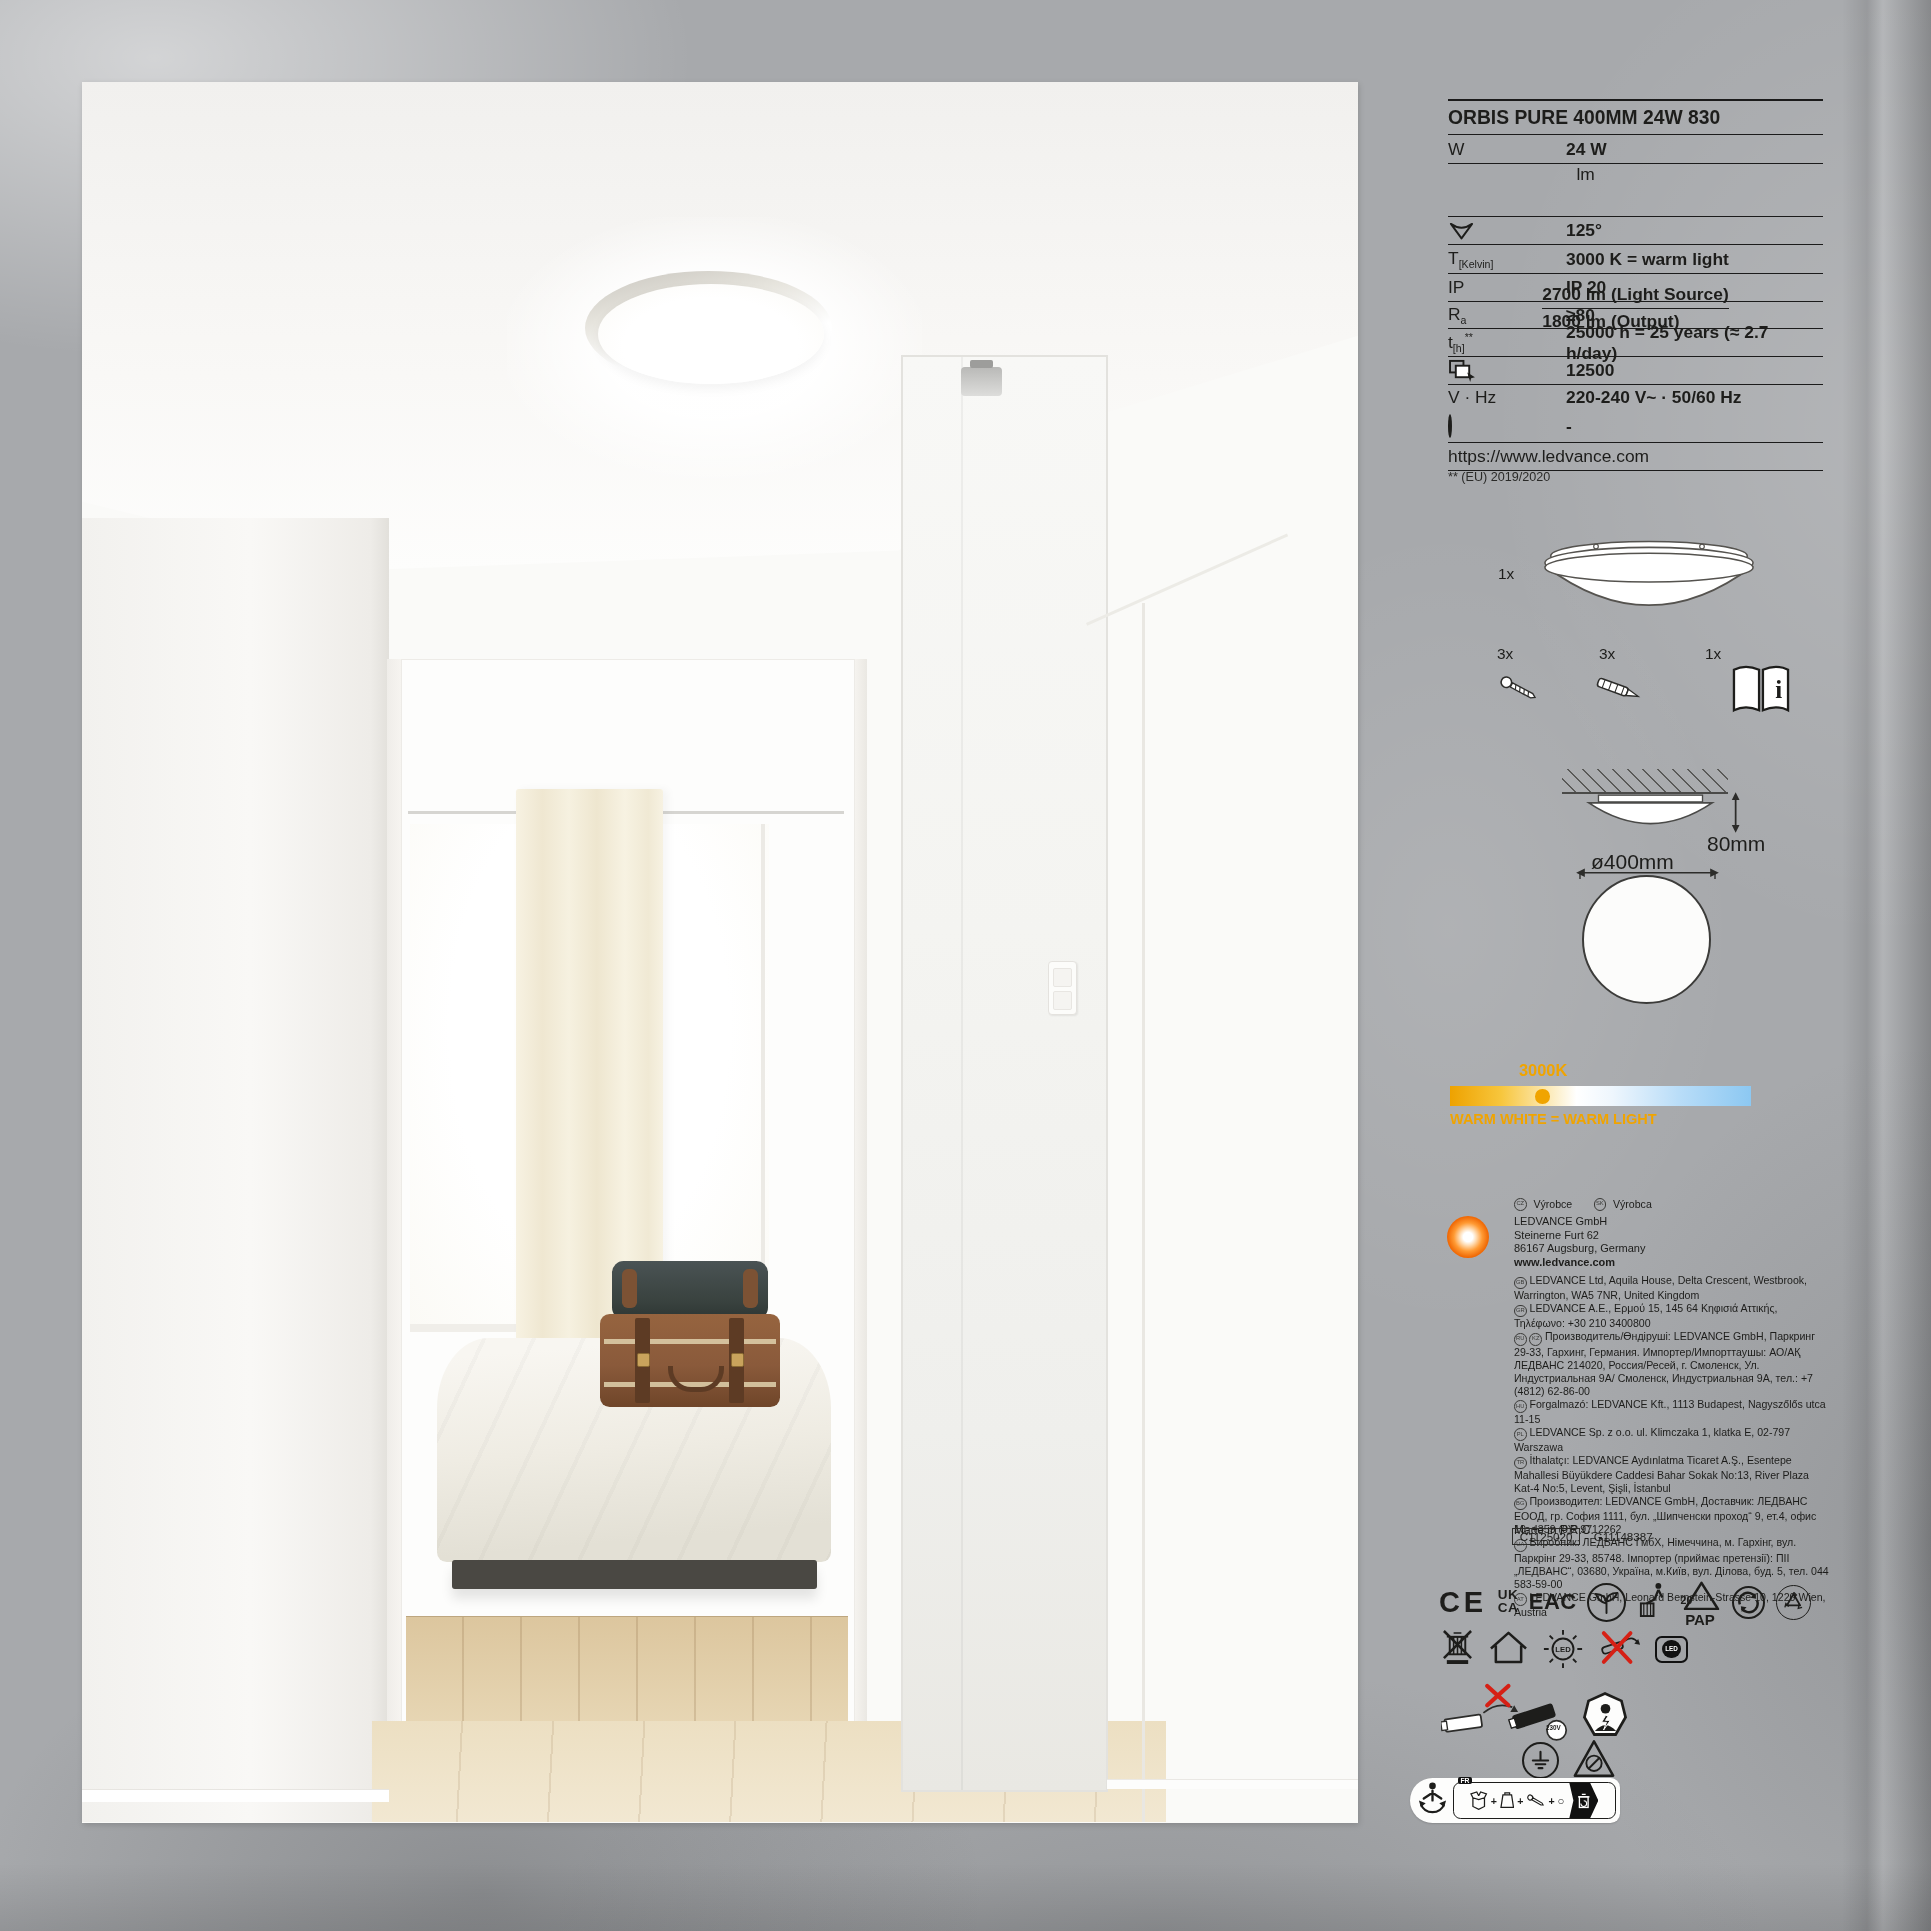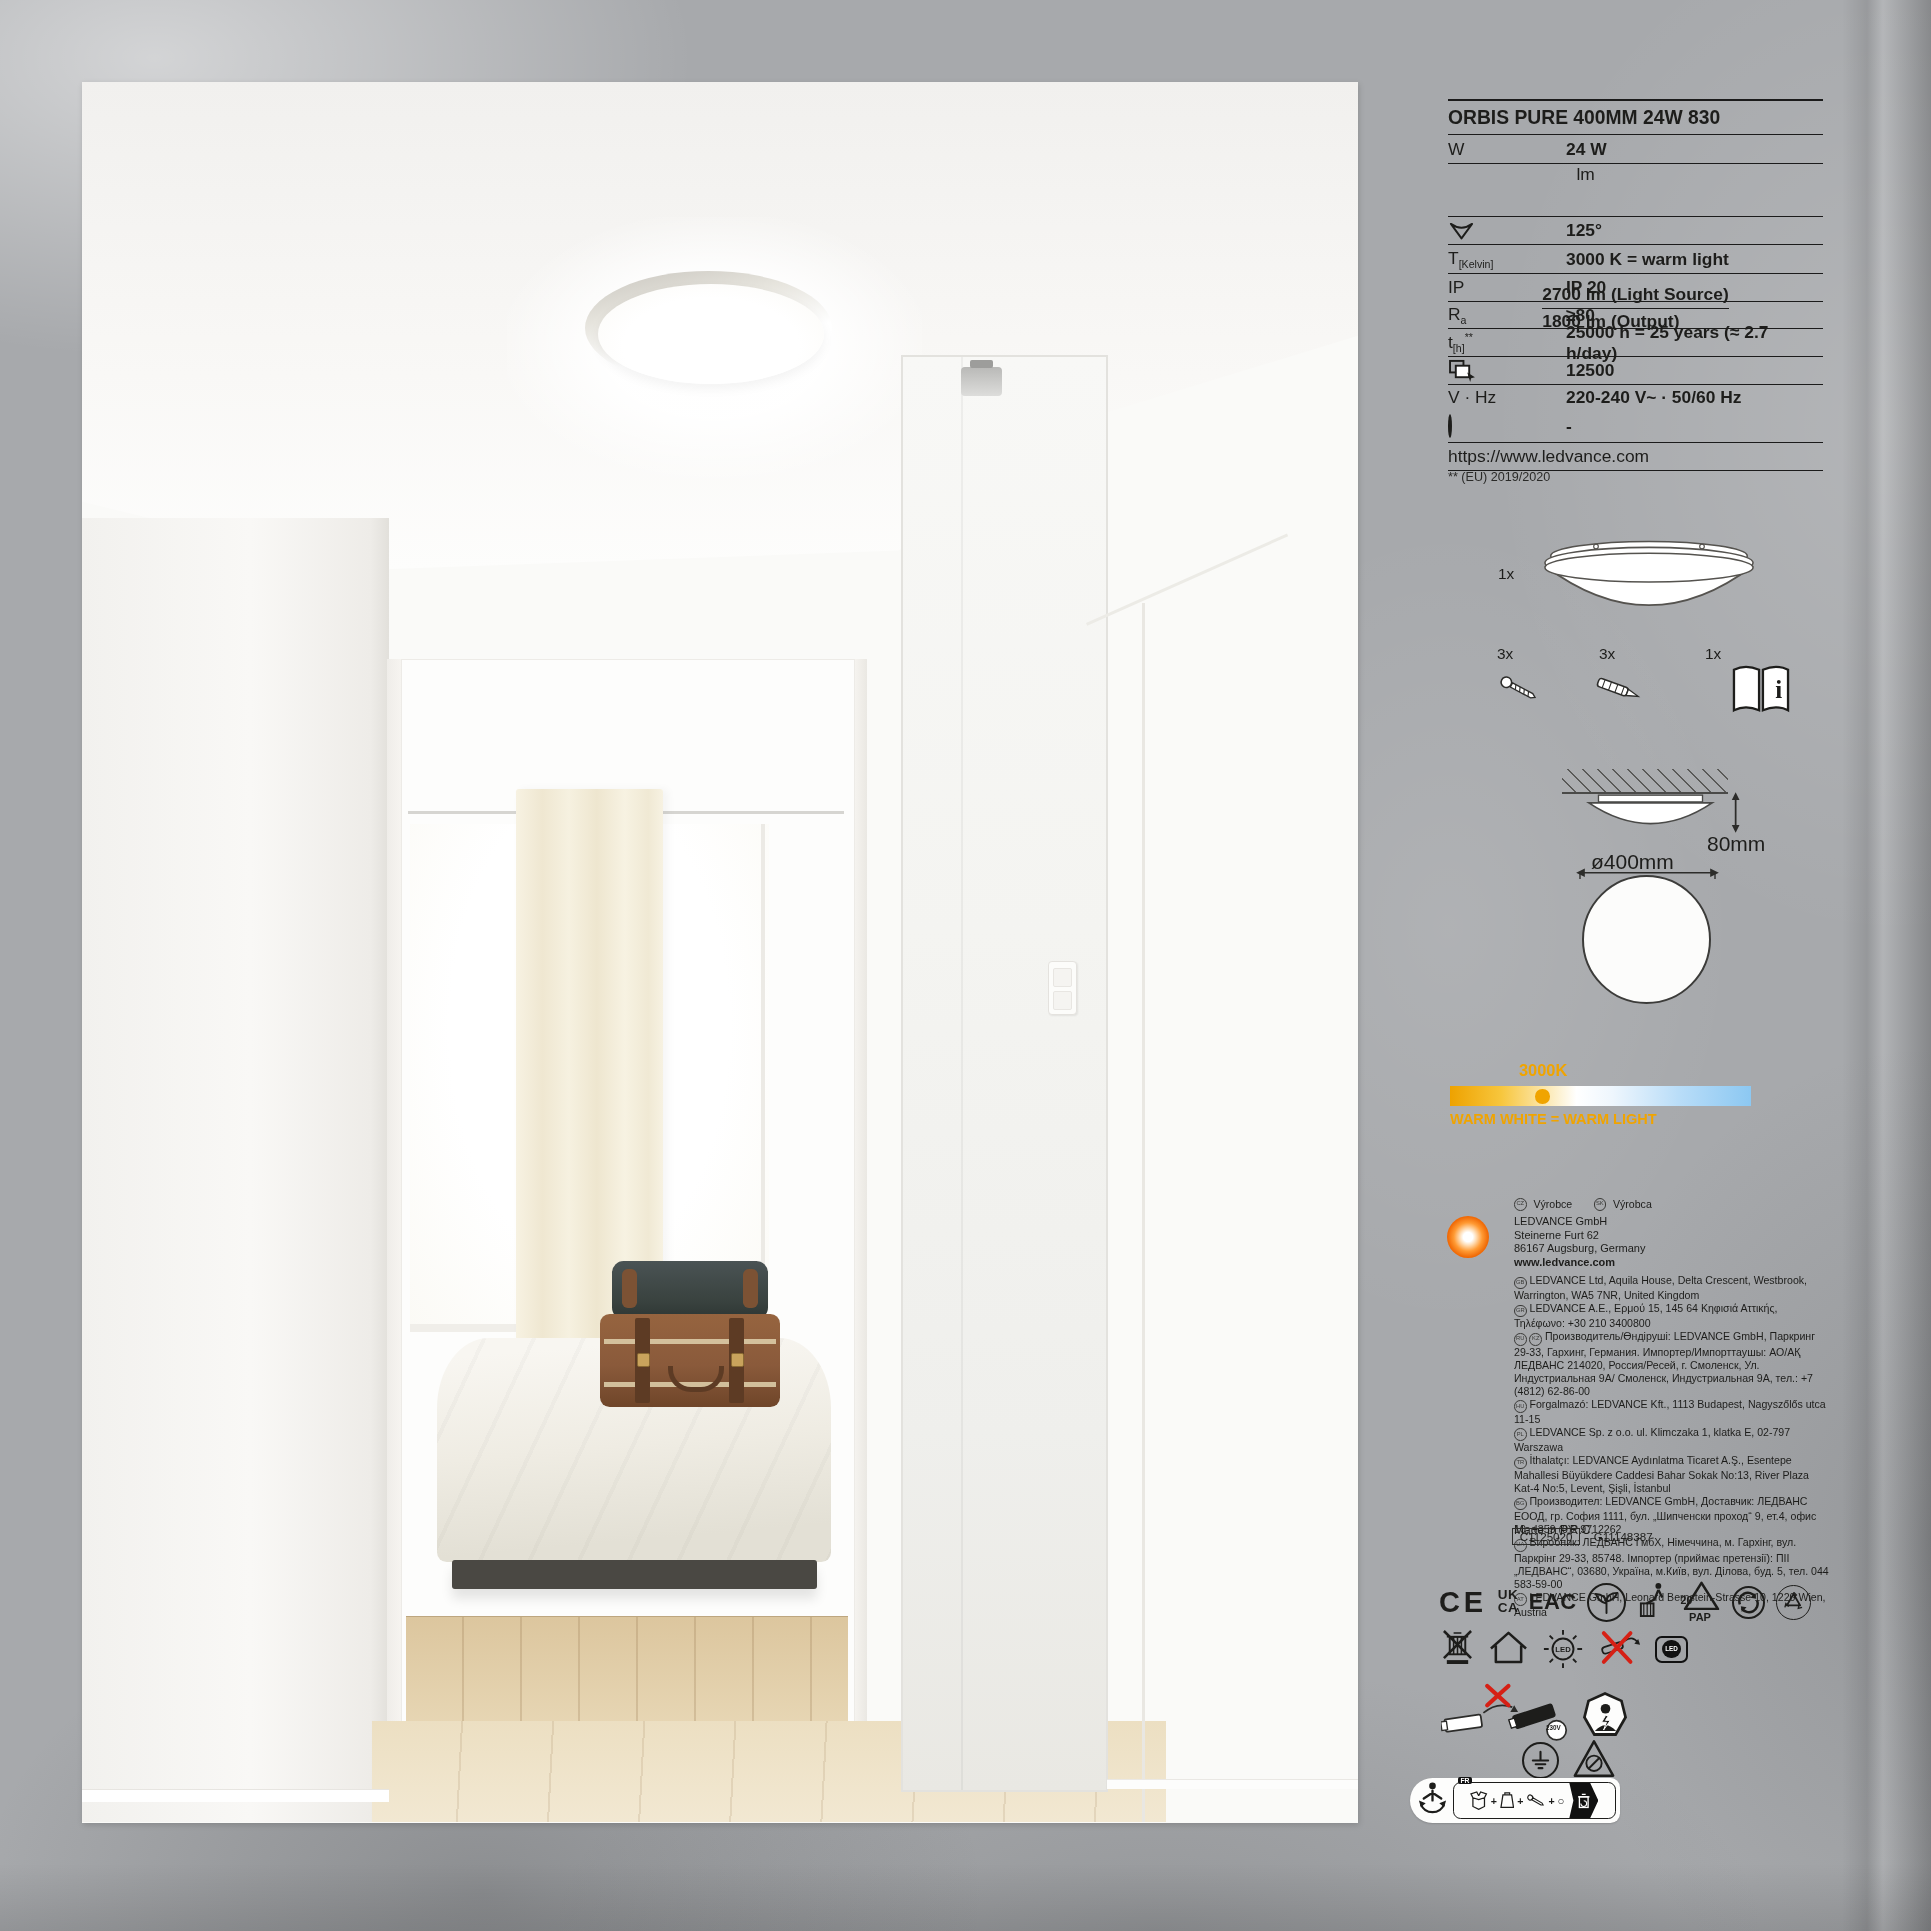--- a/index.html
+++ b/index.html
@@ -96,21 +96,21 @@
   .codes{left:1512px;top:1528px;font-size:11.6px;display:flex;gap:13.5px;align-items:center;}
   .boxed{border:1.4px solid #2c2c2a;padding:1px 6.8px;}
   
   .mark-row{display:flex;align-items:center;}
   .ce{font-size:29px;font-weight:bold;letter-spacing:3.9px;}
   .ukca{font-size:13.5px;font-weight:bold;line-height:12.6px;letter-spacing:0.5px;}
   .eac{font-size:22px;font-weight:bold;letter-spacing:0.5px;}
   .circ{border:2.4px solid #1d1d1b;border-radius:50%;display:flex;align-items:center;justify-content:center;box-sizing:border-box;}
   .pap-wrap{position:relative;width:41px;height:42px;text-align:center;}
   .pap-num{position:absolute;left:0;top:12.6px;width:39px;text-align:left;font-size:10.6px;font-weight:bold;}
-  .pap-lab{position:absolute;left:0;top:30px;width:39px;text-align:center;font-size:11px;font-weight:bold;}
+  .pap-lab{position:absolute;left:0;top:30px;width:39px;text-align:center;font-size:15px;font-weight:bold;}
   .led-badge{width:33px;height:27px;border:2.4px solid #111;border-radius:6.8px;display:flex;align-items:center;justify-content:center;box-sizing:border-box;}
   .led-badge .inner{width:18.3px;height:18.3px;border-radius:50%;background:#111;color:#fff;font-size:6.3px;font-weight:bold;display:flex;align-items:center;justify-content:center;}
   .hexa{width:44px;height:44px;clip-path:polygon(50% 0%,90% 18%,100% 58%,76% 100%,24% 100%,0% 58%,10% 18%);background:#1d1d1b;position:relative;}
   .hexa .in{position:absolute;inset:2.9px;clip-path:polygon(50% 0%,90% 18%,100% 58%,76% 100%,24% 100%,0% 58%,10% 18%);background:#fdfdfc;display:flex;align-items:flex-end;justify-content:center;}
   
   .triman{left:1410px;top:1778px;width:210px;height:45px;background:#fdfdfc;border-radius:23px 9.7px 9.7px 23px;display:flex;align-items:center;padding:0 3.9px 0 5.8px;box-sizing:border-box;box-shadow:0 1px 1.9px rgba(0,0,0,.15);}
   .sort-box{position:relative;flex:1;height:35px;border:1.5px solid #1d1d1b;border-radius:7.7px;display:flex;align-items:center;justify-content:center;gap:2.9px;margin-left:3.9px;}
   .fr-tag{position:absolute;left:3.9px;top:-5.8px;background:#111;color:#fff;font-size:6.8px;font-weight:bold;padding:0 2.9px;border-radius:1.9px;}
   .bin-arrow{width:29px;height:35px;background:#111;clip-path:polygon(0 0,72% 0,100% 50%,72% 100%,0 100%,14% 50%);display:flex;align-items:center;justify-content:center;margin-left:1.9px;}
   .barcode-box{left:1630px;top:1667px;width:193px;height:155px;background:#ffffff;}

